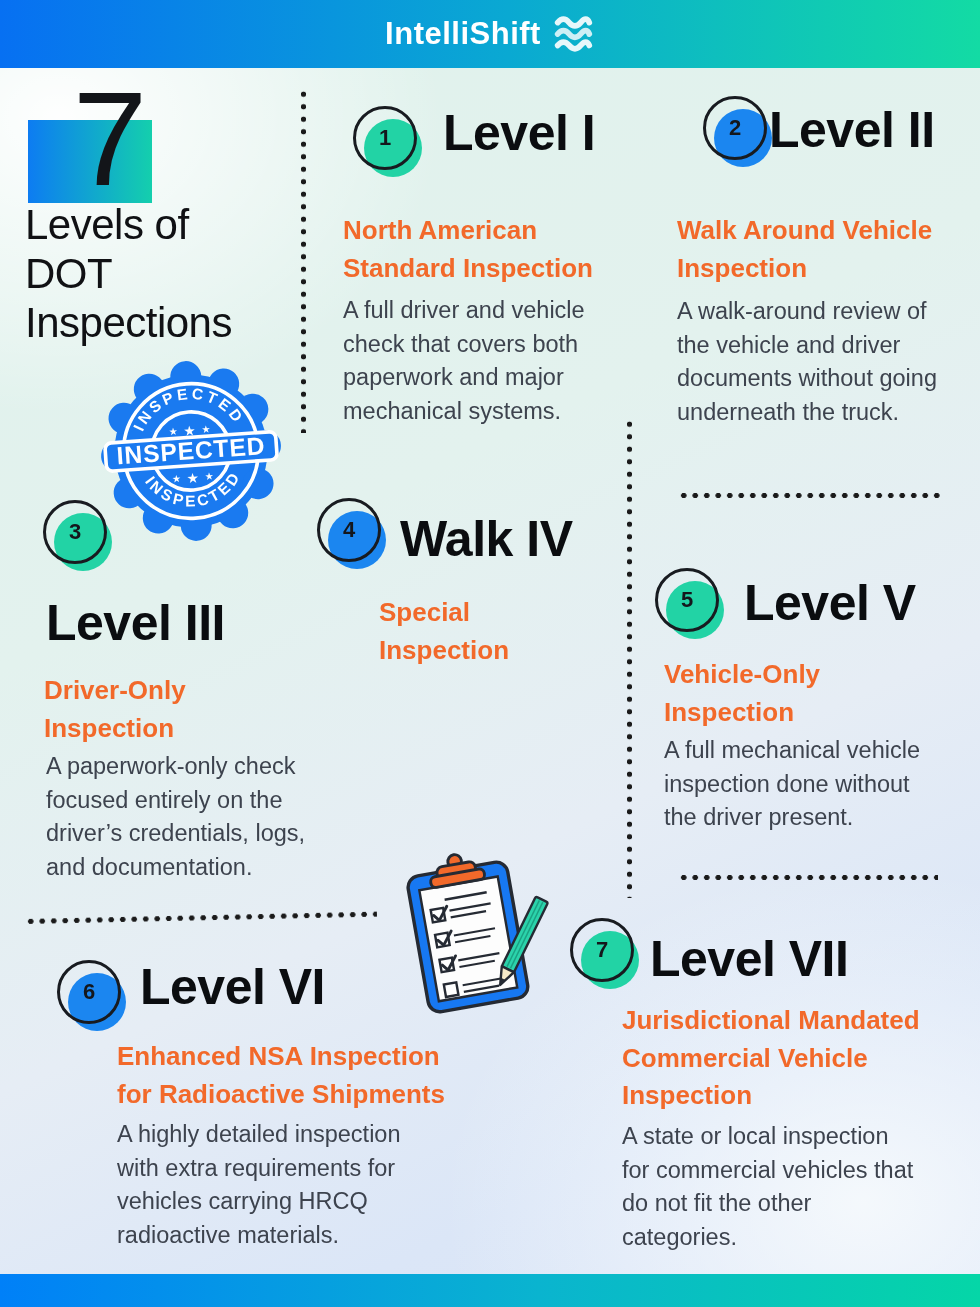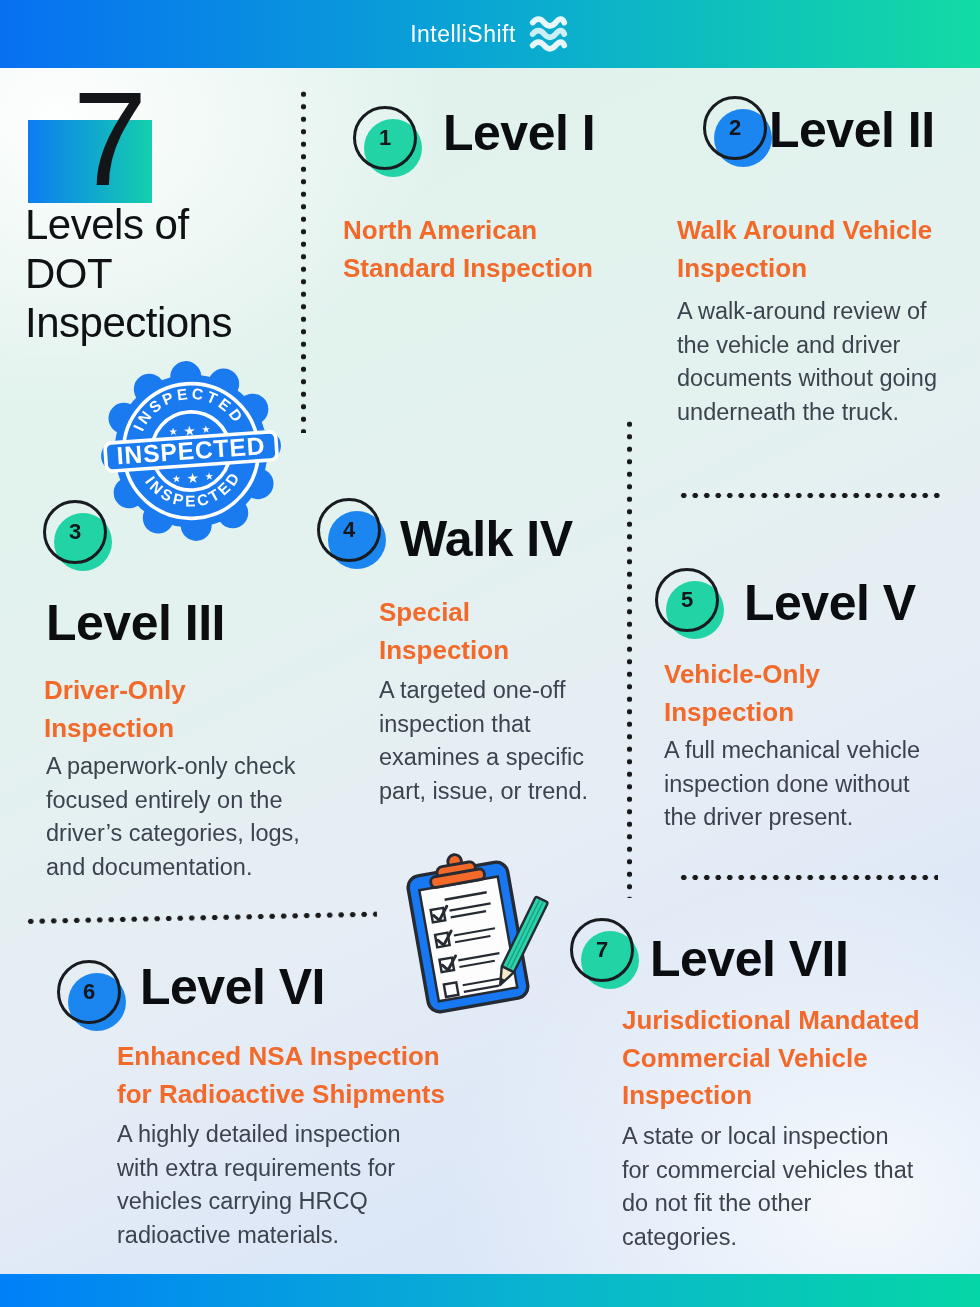--- a/index.html
+++ b/index.html
@@ -10,21 +10,21 @@
       radial-gradient(ellipse 620px 480px at 6% 9%, rgba(255,255,255,.96), rgba(255,255,255,0) 62%),
       radial-gradient(ellipse 700px 560px at 88% 92%, rgba(249,252,253,.85), rgba(249,252,253,0) 60%),
       linear-gradient(155deg,#e0f2ec 6%,#e3f2ee 38%,#e6edf5 62%,#dbe6f7 82%,#d8e3f7 100%);
   }
   .abs{position:absolute;}
   
   .topbar{left:0;top:0;width:980px;height:68px;
     background:linear-gradient(90deg,#0770f2 0%,#0aa9d2 52%,#13dba4 100%);
     display:flex;align-items:center;justify-content:center;}
   .brand{display:flex;align-items:center;gap:10px;}
-  .brand-name{color:#fff;font-size:23px;font-weight:400;letter-spacing:.5px;}
+  .brand-name{color:#fff;font-size:31px;font-weight:700;letter-spacing:.5px;}
   .bottombar{left:0;top:1274px;width:980px;height:33px;
     background:linear-gradient(90deg,#0080f8 0%,#0ab4cf 55%,#05d6a7 100%);}
   
   .grad-square{left:28px;top:120px;width:124px;height:83px;
     background:linear-gradient(90deg,#0d7cf2,#14cfad);}
   .big-count{left:40px;top:72px;width:140px;text-align:center;
     font-size:134px;line-height:1;font-weight:500;color:#131519;}
   .intro-title{left:25px;top:200px;width:232px;
     font-size:42px;line-height:1.17;font-weight:400;color:#101114;letter-spacing:-.5px;}
   .stamp{left:100px;top:360px;width:182px;height:182px;transform:rotate(-4deg);}
@@ -136,44 +136,44 @@
   <div class="abs dots-h" id="div-h1"></div>
   <div class="abs dots-h" id="div-h2"></div>
   <div class="abs dots-h" id="div-h3"></div>
 
   <div class="abs num-badge teal" id="l1-c">
     <span class="fill"></span>
     <span class="ring">1</span>
   </div>
   <div class="abs lvl-title" id="l1-t">Level I</div>
   <div class="abs lvl-sub" id="l1-s">North American Standard Inspection</div>
+  <div class="abs lvl-desc" id="l1-d">A full driver and vehicle check that covers both paperwork and major mechanical systems.</div>
 
   <div class="abs num-badge blue" id="l2-c">
     <span class="fill"></span>
     <span class="ring">2</span>
   </div>
   <div class="abs lvl-title" id="l2-t">Level II</div>
   <div class="abs lvl-sub" id="l2-s">Walk Around Vehicle Inspection</div>
   <div class="abs lvl-desc" id="l2-d">A walk-around review of the vehicle and driver documents without going underneath the truck.</div>
 
   <div class="abs num-badge teal" id="l3-c">
     <span class="fill"></span>
     <span class="ring">3</span>
   </div>
   <div class="abs lvl-title" id="l3-t">Level III</div>
   <div class="abs lvl-sub" id="l3-s">Driver-Only Inspection</div>
-  <div class="abs lvl-desc" id="l3-d">A paperwork-only check focused entirely on the driver’s categories, logs, and documentation.</div>
+  <div class="abs lvl-desc" id="l3-d">A paperwork-only check focused entirely on the driver’s credentials, logs, and documentation.</div>
 
   <div class="abs num-badge blue" id="l4-c">
     <span class="fill"></span>
     <span class="ring">4</span>
   </div>
   <div class="abs lvl-title" id="l4-t">Walk IV</div>
   <div class="abs lvl-sub" id="l4-s">Special Inspection</div>
-  <div class="abs lvl-desc" id="l4-d">A targeted one-off inspection that examines a specific part, issue, or trend.</div>
 
   <div class="abs num-badge teal" id="l5-c">
     <span class="fill"></span>
     <span class="ring">5</span>
   </div>
   <div class="abs lvl-title" id="l5-t">Level V</div>
   <div class="abs lvl-sub" id="l5-s">Vehicle-Only Inspection</div>
   <div class="abs lvl-desc" id="l5-d">A full mechanical vehicle inspection done without the driver present.</div>
 
   <div class="abs num-badge blue" id="l6-c">

